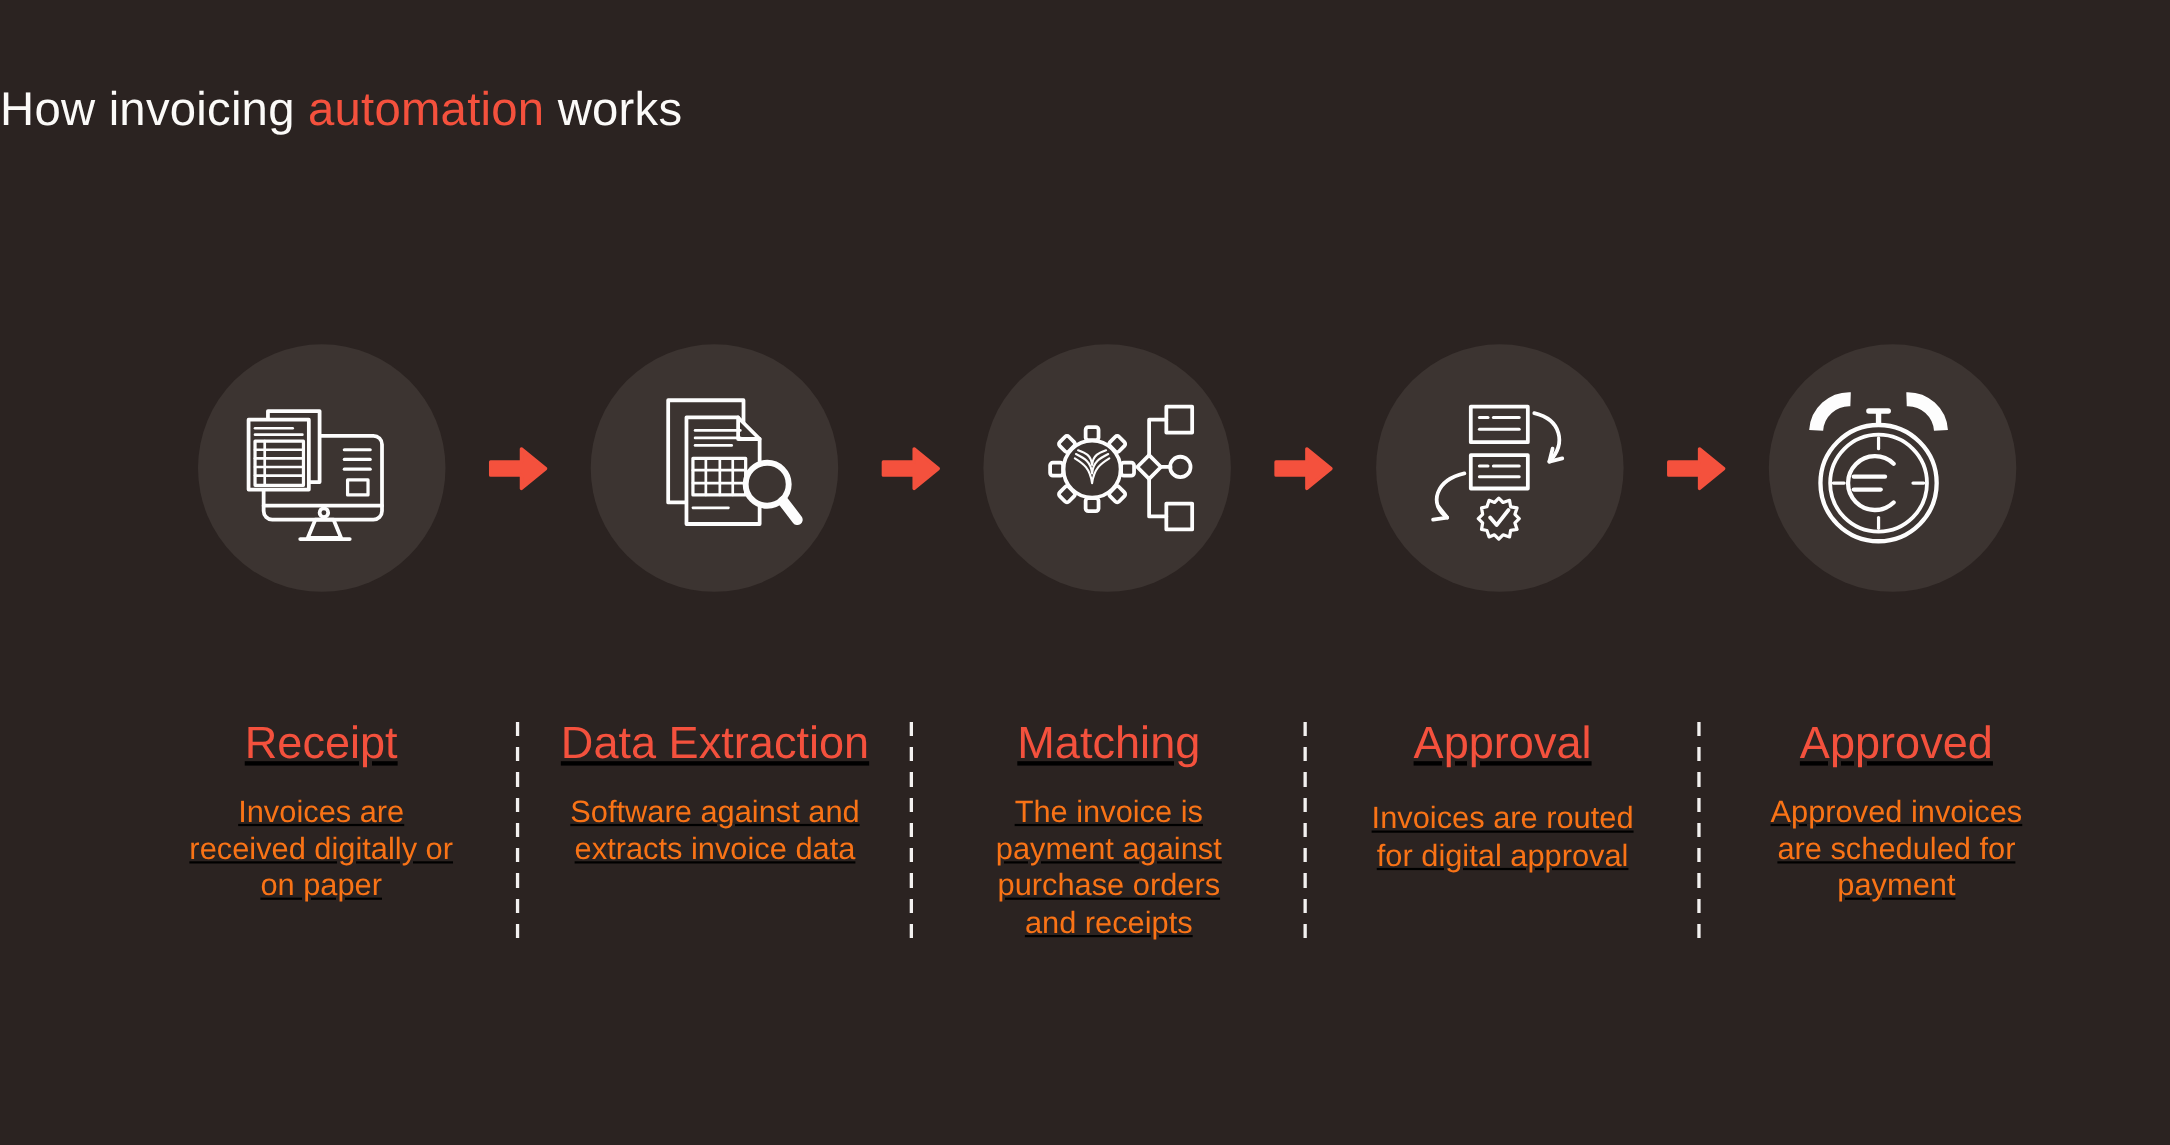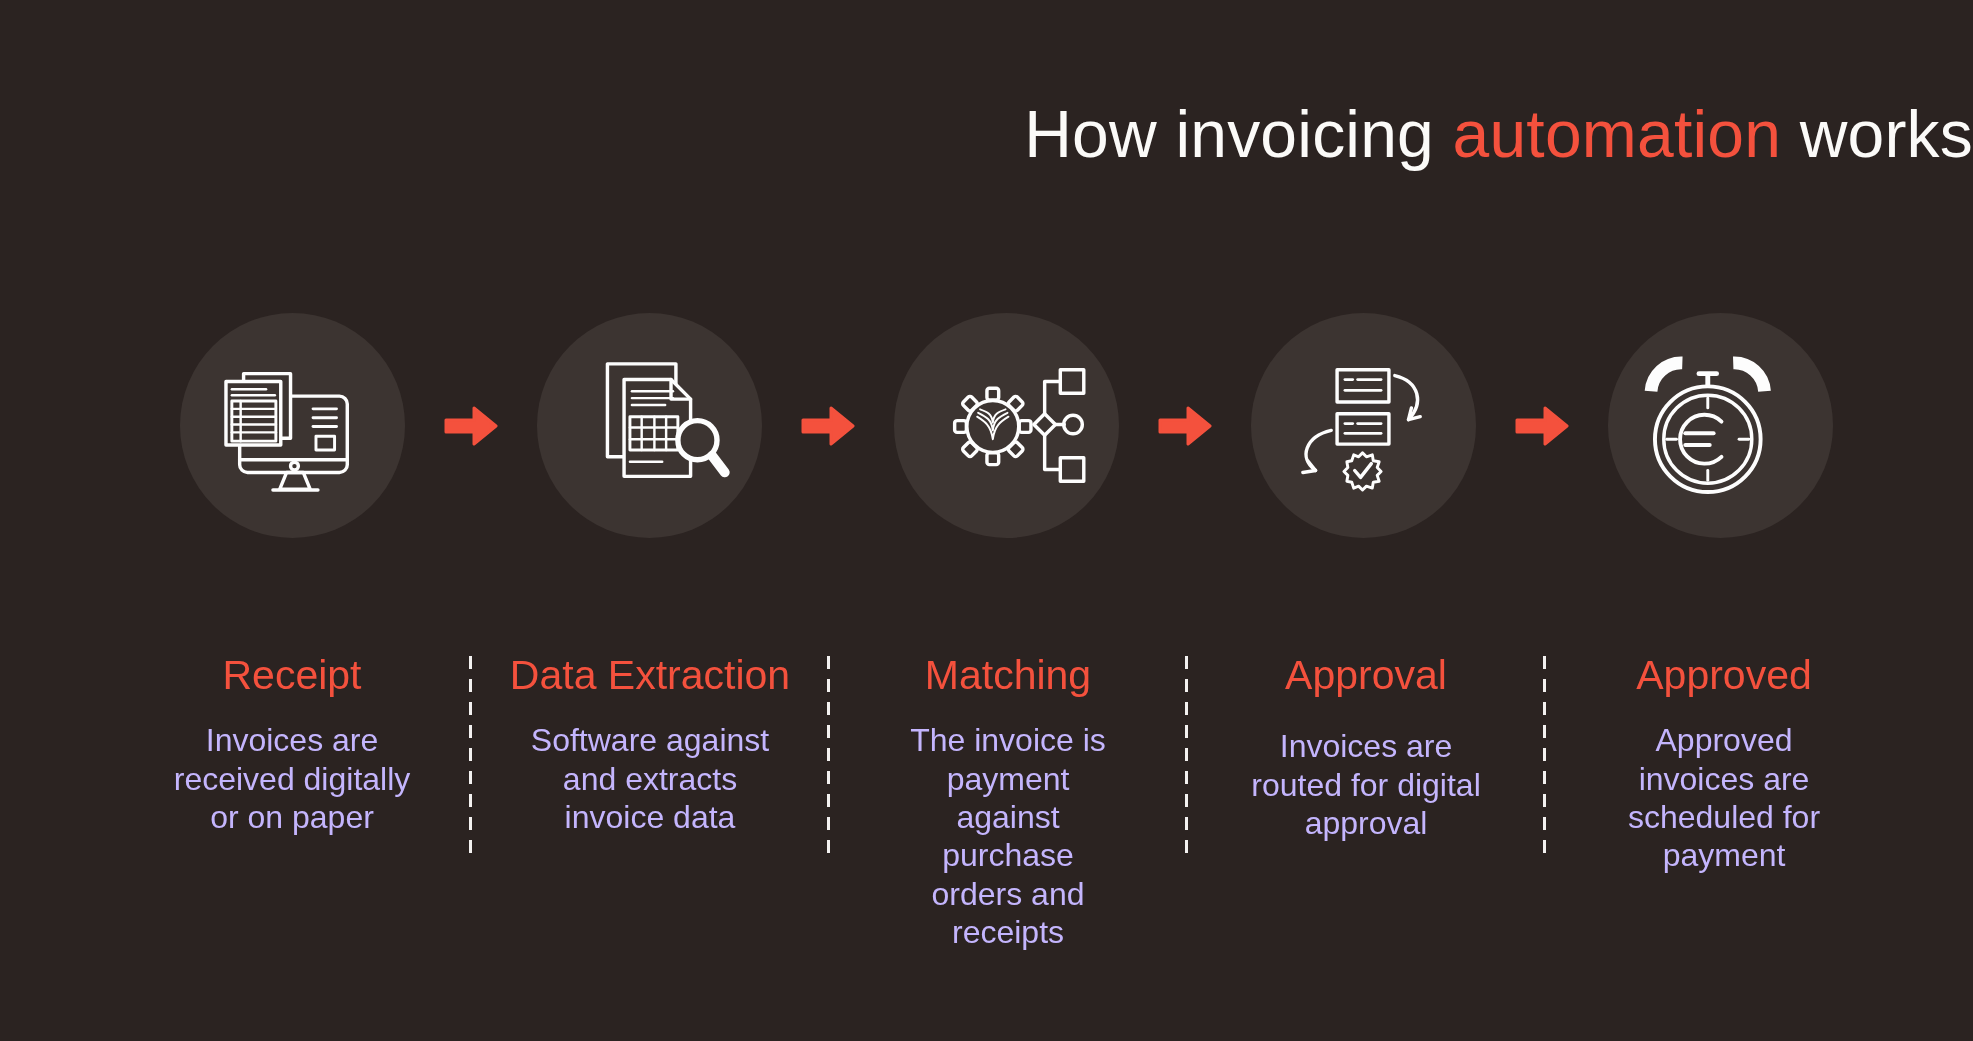--- a/index.html
+++ b/index.html
@@ -6,25 +6,25 @@
   .page {
     position: relative;
     width: 1973px;
     height: 1041px;
     background: #2b2321;
     font-family: "Liberation Sans", "DejaVu Sans", sans-serif;
     overflow: hidden;
   }
   .title-row {
     position: absolute;
-    top: 96px;
+    top: 76px;
     left: 0;
     width: 100%;
-    text-align: right;
-    font-size: 66px;
+    text-align: left;
+    font-size: 43px;
     font-weight: 500;
     color: #fbfaf8;
     letter-spacing: 0.2px;
   }
   .accent { color: #f4513d; }
   .circles-row {
     position: absolute;
     top: 313px;
     left: 180px;
     display: flex;
@@ -47,41 +47,42 @@
     position: absolute;
     top: 648px;
     left: 113px;
     display: flex;
   }
   .text-col {
     width: 358px;
     text-align: center;
     position: relative;
     padding-top: 4px;
+    text-decoration: underline;
   }
   .text-col:not(:last-child)::after {
     content: "";
     position: absolute;
     right: -1px;
     top: 8px;
     height: 206px;
     width: 3px;
     background: repeating-linear-gradient(to bottom, #f3f1f0 0 13px, transparent 13px 23px);
   }
   .step-title {
     font-size: 41px;
     font-weight: 500;
     color: #f4513d;
     margin: 0 0 22px;
     line-height: 1.15;
   }
   .step-desc {
-    font-size: 32px;
+    font-size: 28px;
     line-height: 1.2;
-    color: #c4b5fd;
+    color: #f97316;
     margin: 0 auto;
     text-align: center;
   }
   .w1 { max-width: 255px; }
   .w2 { max-width: 280px; }
   .w3 { max-width: 230px; }
   .w4 { max-width: 245px; margin-top: 28px; }
   .w5 { max-width: 260px; }
 </style>
 </head>

